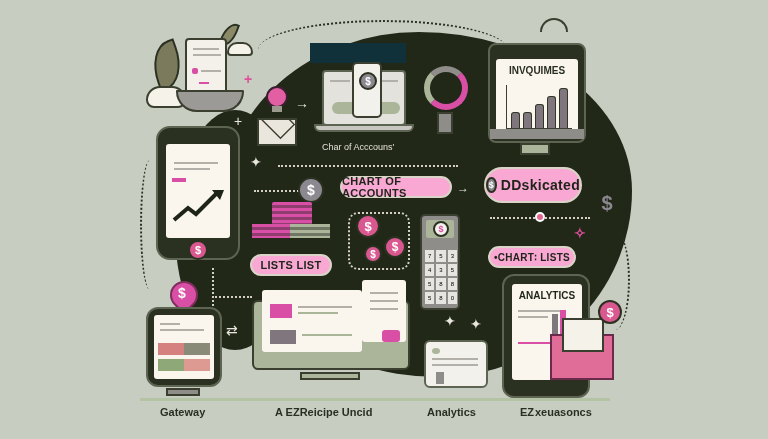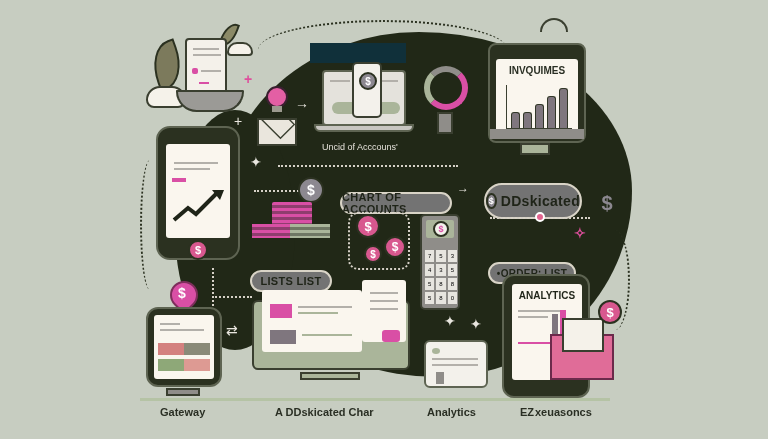--- a/index.html
+++ b/index.html
@@ -1,20 +1,20 @@
 <!DOCTYPE html>
 <html><head>
 <meta charset="utf-8">
 <style>
   * { box-sizing: border-box; margin: 0; padding: 0; }
   html, body { width: 768px; height: 439px; overflow: hidden; }
   body { background: #c7cdc1; font-family: "Liberation Sans", sans-serif; position: relative; }
   .abs { position: absolute; }
   .blob { position: absolute; left: 222px; top: 32px; width: 410px; height: 345px; background: #212817; border-radius: 48% 52% 47% 53% / 50% 46% 54% 50%; }
-  .pill { position: absolute; background: #737373; color: #1f2418; font-weight: bold; font-size: 11px; border: 2px solid #d9d4c7; border-radius: 14px; display: flex; align-items: center; justify-content: center; letter-spacing: 0.3px; margin-top: 16px; }
+  .pill { position: absolute; background: #f9a8d4; color: #1f2418; font-weight: bold; font-size: 11px; border: 2px solid #d9d4c7; border-radius: 14px; display: flex; align-items: center; justify-content: center; letter-spacing: 0.3px; }
   .coin { position: absolute; border-radius: 50%; display: flex; align-items: center; justify-content: center; font-weight: bold; color: #fff; border: 2px solid #2b3120; }
   .coin.pink { background: #d8588f; }
   .coin.grey { background: #8c8890; }
   .dotline { position: absolute; border-top: 2px dotted #d5d0c6; }
   .dotv { position: absolute; border-left: 2px dotted #d5d0c6; }
   .device { position: absolute; background: #2b3120; border: 2px solid #5e6452; border-radius: 12px; }
   .screen { position: absolute; background: #faf6ee; border-radius: 3px; }
   .line { position: absolute; height: 2px; background: #aab59a; }
   .line.grey { background: #b3b0aa; }
   .line.pink { background: #d94fa5; }
@@ -60,21 +60,21 @@
 
 <div class="abs" style="left:322px;top:70px;width:84px;height:56px;background:#e4e2dc;border:2px solid #5e6452;border-radius:4px;">
   <div class="line grey" style="left:6px;top:8px;width:20px;"></div>
   <div class="line grey" style="left:54px;top:8px;width:20px;"></div>
   <div class="abs" style="left:8px;top:30px;width:68px;height:12px;background:#aab59a;border-radius:6px;"></div>
 </div>
 <div class="abs" style="left:314px;top:124px;width:100px;height:8px;background:#c8c6c1;border:2px solid #5e6452;border-radius:0 0 6px 6px;"></div>
 <div class="abs" style="left:352px;top:62px;width:30px;height:56px;background:#f3f1eb;border:2px solid #3a3f30;border-radius:5px;">
   <div class="coin grey" style="left:5px;top:8px;width:18px;height:18px;font-size:10px;">$</div>
 </div>
-<div class="abs" style="left:322px;top:142px;font-size:9px;color:#e5e2da;">Uncid of Acccouns'</div>
+<div class="abs" style="left:322px;top:142px;font-size:9px;color:#e5e2da;">Char of Acccouns'</div>
 
 <div class="abs" style="left:424px;top:66px;width:44px;height:44px;border-radius:50%;border:6px solid #d94fa5;border-left-color:#aab59a;border-top-color:#8f8d89;"></div>
 <div class="abs" style="left:437px;top:112px;width:16px;height:22px;background:#8f8d89;border:2px solid #3a3f30;"></div>
 
 <div class="abs" style="left:488px;top:43px;width:98px;height:100px;background:#2b3120;border:2px solid #5e6452;border-radius:8px;">
   <div class="screen" style="left:6px;top:14px;width:82px;height:74px;">
     <div class="abs" style="left:0;top:6px;width:82px;text-align:center;font-size:10px;font-weight:bold;color:#2a2f24;">INVQUIMES</div>
     <div class="abs" style="left:10px;top:26px;width:66px;height:44px;border-left:1.5px solid #3a3f30;border-bottom:1.5px solid #3a3f30;">
       <div class="bar" style="left:4px;height:16px;"></div>
       <div class="bar" style="left:16px;height:16px;"></div>
@@ -142,21 +142,21 @@
     <span style="background:#e7e5df;font-size:6px;text-align:center;height:12px;line-height:12px;">8</span>
     <span style="background:#e7e5df;font-size:6px;text-align:center;height:12px;line-height:12px;">8</span>
     <span style="background:#e7e5df;font-size:6px;text-align:center;height:12px;line-height:12px;">5</span>
     <span style="background:#e7e5df;font-size:6px;text-align:center;height:12px;line-height:12px;">8</span>
     <span style="background:#e7e5df;font-size:6px;text-align:center;height:12px;line-height:12px;">0</span>
   </div>
 </div>
 <div class="sparkle" style="left:444px;top:314px;">✦</div>
 <div class="sparkle" style="left:470px;top:317px;">✦</div>
 
-<div class="pill" style="left:488px;top:246px;width:88px;height:22px;font-size:10px;">•ORDER∶ LIST</div>
+<div class="pill" style="left:488px;top:246px;width:88px;height:22px;font-size:10px;">•CHART∶ LISTS</div>
 <div class="pinkplus" style="left:574px;top:226px;">✧</div>
 
 <div class="abs" style="left:170px;top:281px;width:28px;height:28px;background:#d94fa5;border:2px solid #7d2e5b;border-radius:50% 50% 50% 0;transform:rotate(-45deg);"></div>
 <div class="abs" style="left:178px;top:285px;font-size:14px;color:#fff;font-weight:bold;">$</div>
 <div class="device" style="left:146px;top:307px;width:76px;height:80px;">
   <div class="screen" style="left:6px;top:6px;width:60px;height:64px;">
     <div class="line grey" style="left:6px;top:8px;width:20px;"></div>
     <div class="line grey" style="left:6px;top:14px;width:44px;"></div>
     <div class="abs" style="left:4px;top:28px;width:26px;height:12px;background:#d4817f;"></div>
     <div class="abs" style="left:30px;top:28px;width:26px;height:12px;background:#8a8a78;"></div>
@@ -202,15 +202,15 @@
   </div>
 </div>
 <div class="abs" style="left:550px;top:334px;width:64px;height:46px;background:#e06c98;border:2px solid #6b2a4b;">
   <div class="abs" style="left:10px;top:-18px;width:42px;height:34px;background:#f5f2ea;border:2px solid #3a3f30;"></div>
 </div>
 <div class="coin pink" style="left:598px;top:300px;width:24px;height:24px;font-size:13px;">$</div>
 
 <div class="abs" style="left:140px;top:398px;width:470px;height:3px;background:#b5c3a5;"></div>
 
 <div class="label" style="left:160px;top:406px;">Gateway</div>
-<div class="label" style="left:275px;top:406px;">A DDskicated Char</div>
+<div class="label" style="left:275px;top:406px;">A EZReicipe Uncid</div>
 <div class="label" style="left:427px;top:406px;">Analytics</div>
 <div class="label" style="left:520px;top:406px;">EZ xeuasoncs</div>
 
 </body></html>

